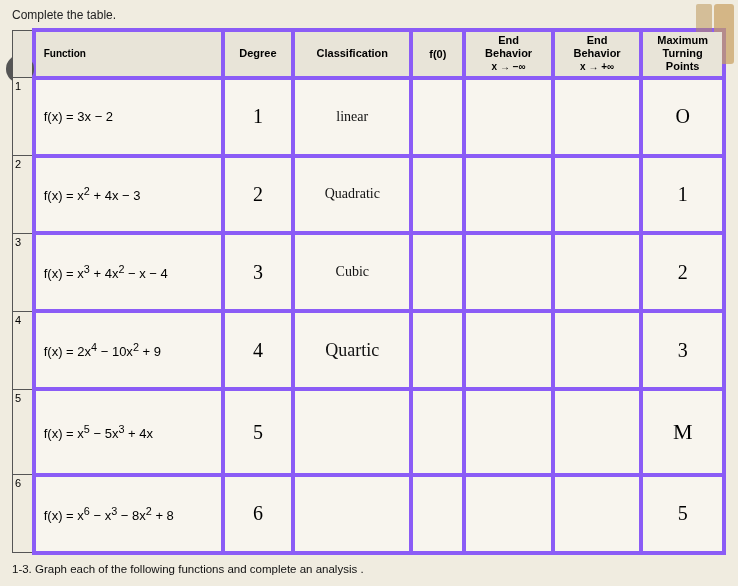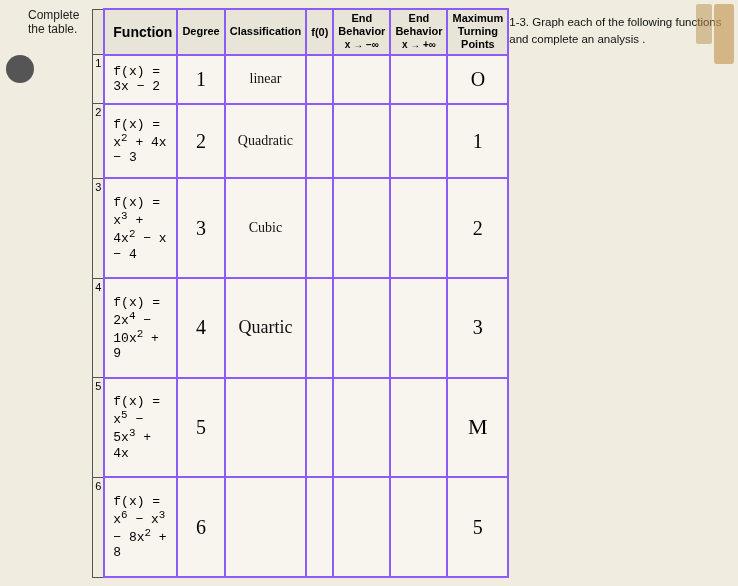--- a/index.html
+++ b/index.html
@@ -12,35 +12,35 @@
       overflow: hidden;
       position: relative;
     }
     .page {
       position: absolute;
       top: 0; left: 0;
       width: 738px;
       height: 586px;
       background: #f0ece0;
       display: flex;
-      flex-direction: row;
-      padding: 8px 12px 8px 28px;
+      flex-direction: column;
+      padding: 8px 12px 8px 12px;
     }
     .instruction {
       font-size: 12px;
       margin-bottom: 6px;
       color: #222;
     }
     table {
       border-collapse: collapse;
       width: 100%;
       flex: 1;
     }
     th, td {
-      border: 2px solid #8b5cf6;
+      border: 4px solid #8b5cf6;
       padding: 2px 4px;
       vertical-align: middle;
       text-align: center;
       background: #f8f5ee;
       position: relative;
     }
     th {
       background: #e8e4d8;
       font-size: 11px;
       font-weight: bold;
@@ -52,30 +52,30 @@
       background: #f0ece0;
       text-align: left;
       vertical-align: top;
       padding: 2px 2px;
       border: 1px solid #555;
     }
     .col-function {
       width: 160px;
       text-align: left;
       padding-left: 8px;
-      font-size: 14px;
+      font-size: 10px;
     }
     .col-degree { width: 60px; }
     .col-class { width: 100px; margin-top: 20px; }
     .col-f0 { width: 45px; }
     .col-end1 { width: 75px; }
     .col-end2 { width: 75px; }
     .col-max { width: 70px; margin-top: 30px; }
     .math-text {
-      font-family: Liberation Mono, monospace;
+      font-family: Liberation Sans, sans-serif;
       font-size: 13px;
     }
     .bottom-text {
       font-size: 11.5px;
       margin-top: 6px;
       color: #111;
       line-height: 1.5;
     }
     .bottom-text strong {
       font-weight: bold;

